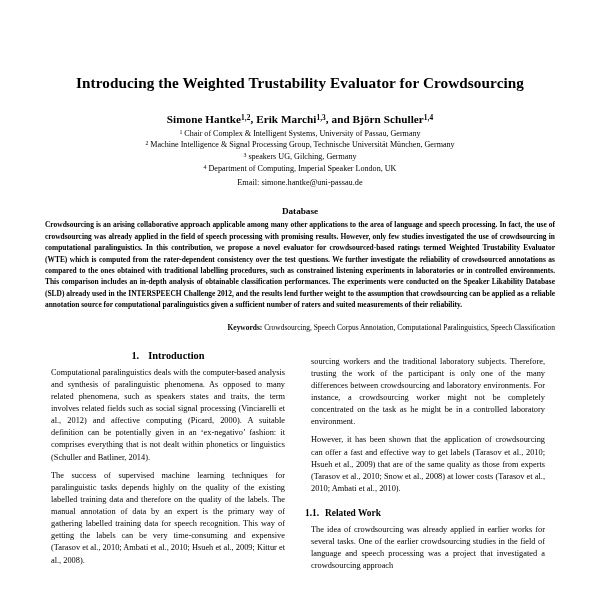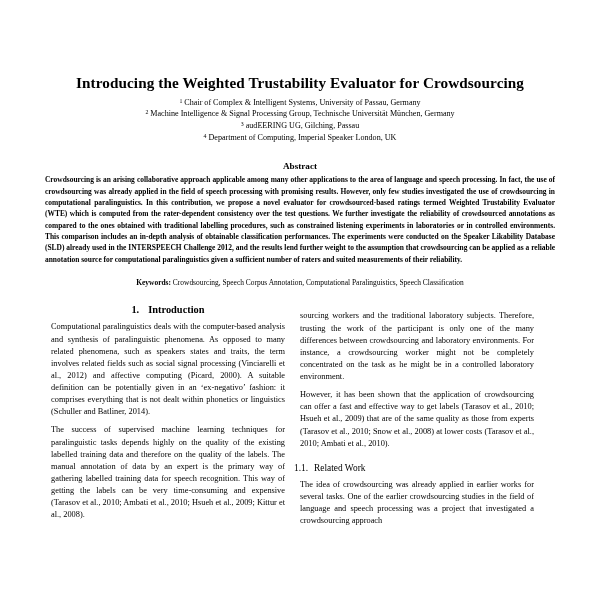--- a/index.html
+++ b/index.html
@@ -80,44 +80,44 @@
     text-justify: inter-word;
     font-size: 7.45px;
     line-height: 1.53;
     hyphens: none;
     font-weight: bold;
   }
   .keywords {
     font-size: 7.45px;
     line-height: 1.5;
     margin-top: 12px;
-    text-align: center;
+    text-align: right;
   }
   .keywords .kw-label { font-weight: bold; }
 
   
   .columns {
     margin-top: 16px;
     display: flex;
-    gap: 3px;
+    gap: 14px;
   }
   .col {
     width: 246px;
     flex: 0 0 246px;
   }
   .sec-head {
     text-align: center;
     font-weight: bold;
     font-size: 10.4px;
     margin-bottom: 4px;
     margin-top: 0;
   }
   .sec-num { margin-right: 9px; }
   .subsec-head {
-    font-weight: normal;
+    font-weight: bold;
     font-size: 9.4px;
     margin-top: 13px;
     margin-bottom: 5px;
     text-align: left;
   }
   .subsec-num { margin-right: 6px; }
   .para {
     text-align: justify;
     text-justify: inter-word;
     font-size: 8.35px;
@@ -129,29 +129,31 @@
 </style>
 </head>
 <body>
 
 <div class="page">
 
   <div class="title">
     <span class="title-line">Introducing the Weighted Trustability Evaluator for Crowdsourcing</span>
   </div>
 
+  <div class="authors"><span>Simone Hantke</span><sup>1,2</sup><span>, </span><span>Erik Marchi</span><sup>1,3</sup><span>, and </span><span>Björn Schuller</span><sup>1,4</sup></div>
 
   <div class="affiliations">
     <span class="affil-line"><sup>1</sup> <span>Chair of Complex &amp; Intelligent Systems, University of Passau, Germany</span></span>
     <span class="affil-line"><sup>2</sup> <span>Machine Intelligence &amp; Signal Processing Group, Technische Universität München, Germany</span></span>
-    <span class="affil-line"><sup>3</sup> <span>audEERING UG, Gilching, Passau</span></span>
+    <span class="affil-line"><sup>3</sup> <span>speakers UG, Gilching, Germany</span></span>
     <span class="affil-line"><sup>4</sup> <span>Department of Computing, Imperial Speaker London, UK</span></span>
+    <span class="email-line">Email: simone.hantke@uni-passau.de</span>
   </div>
 
-  <div class="abstract-head">Abstract</div>
+  <div class="abstract-head">Database</div>
   <div class="abstract-body">Crowdsourcing is an arising collaborative approach applicable among many other applications to the area of language and speech processing. In fact, the use of crowdsourcing was already applied in the field of speech processing with promising results. However, only few studies investigated the use of crowdsourcing in computational paralinguistics. In this contribution, we propose a novel evaluator for crowdsourced-based ratings termed Weighted Trustability Evaluator (WTE) which is computed from the rater-dependent consistency over the test questions. We further investigate the reliability of crowdsourced annotations as compared to the ones obtained with traditional labelling procedures, such as constrained listening experiments in laboratories or in controlled environments. This comparison includes an in-depth analysis of obtainable classification performances. The experiments were conducted on the Speaker Likability Database (SLD) already used in the INTERSPEECH Challenge 2012, and the results lend further weight to the assumption that crowdsourcing can be applied as a reliable annotation source for computational paralinguistics given a sufficient number of raters and suited measurements of their reliability.</div>
 
   <div class="keywords"><span class="kw-label">Keywords:</span><span> Crowdsourcing, Speech Corpus Annotation, Computational Paralinguistics, Speech Classification</span></div>
 
   <div class="columns">
 
     <div class="col">
       <div class="sec-head"><span class="sec-num">1.</span><span>Introduction</span></div>
       <p class="para">Computational paralinguistics deals with the computer-based analysis and synthesis of paralinguistic phenomena. As opposed to many related phenomena, such as speakers states and traits, the term involves related fields such as social signal processing (Vinciarelli et al., 2012) and affective computing (Picard, 2000). A suitable definition can be potentially given in an ‘ex-negativo’ fashion: it comprises everything that is not dealt within phonetics or linguistics (Schuller and Batliner, 2014).</p>
       <p class="para">The success of supervised machine learning techniques for paralinguistic tasks depends highly on the quality of the existing labelled training data and therefore on the quality of the labels. The manual annotation of data by an expert is the primary way of gathering labelled training data for speech recognition. This way of getting the labels can be very time-consuming and expensive (Tarasov et al., 2010; Ambati et al., 2010; Hsueh et al., 2009; Kittur et al., 2008).</p>

